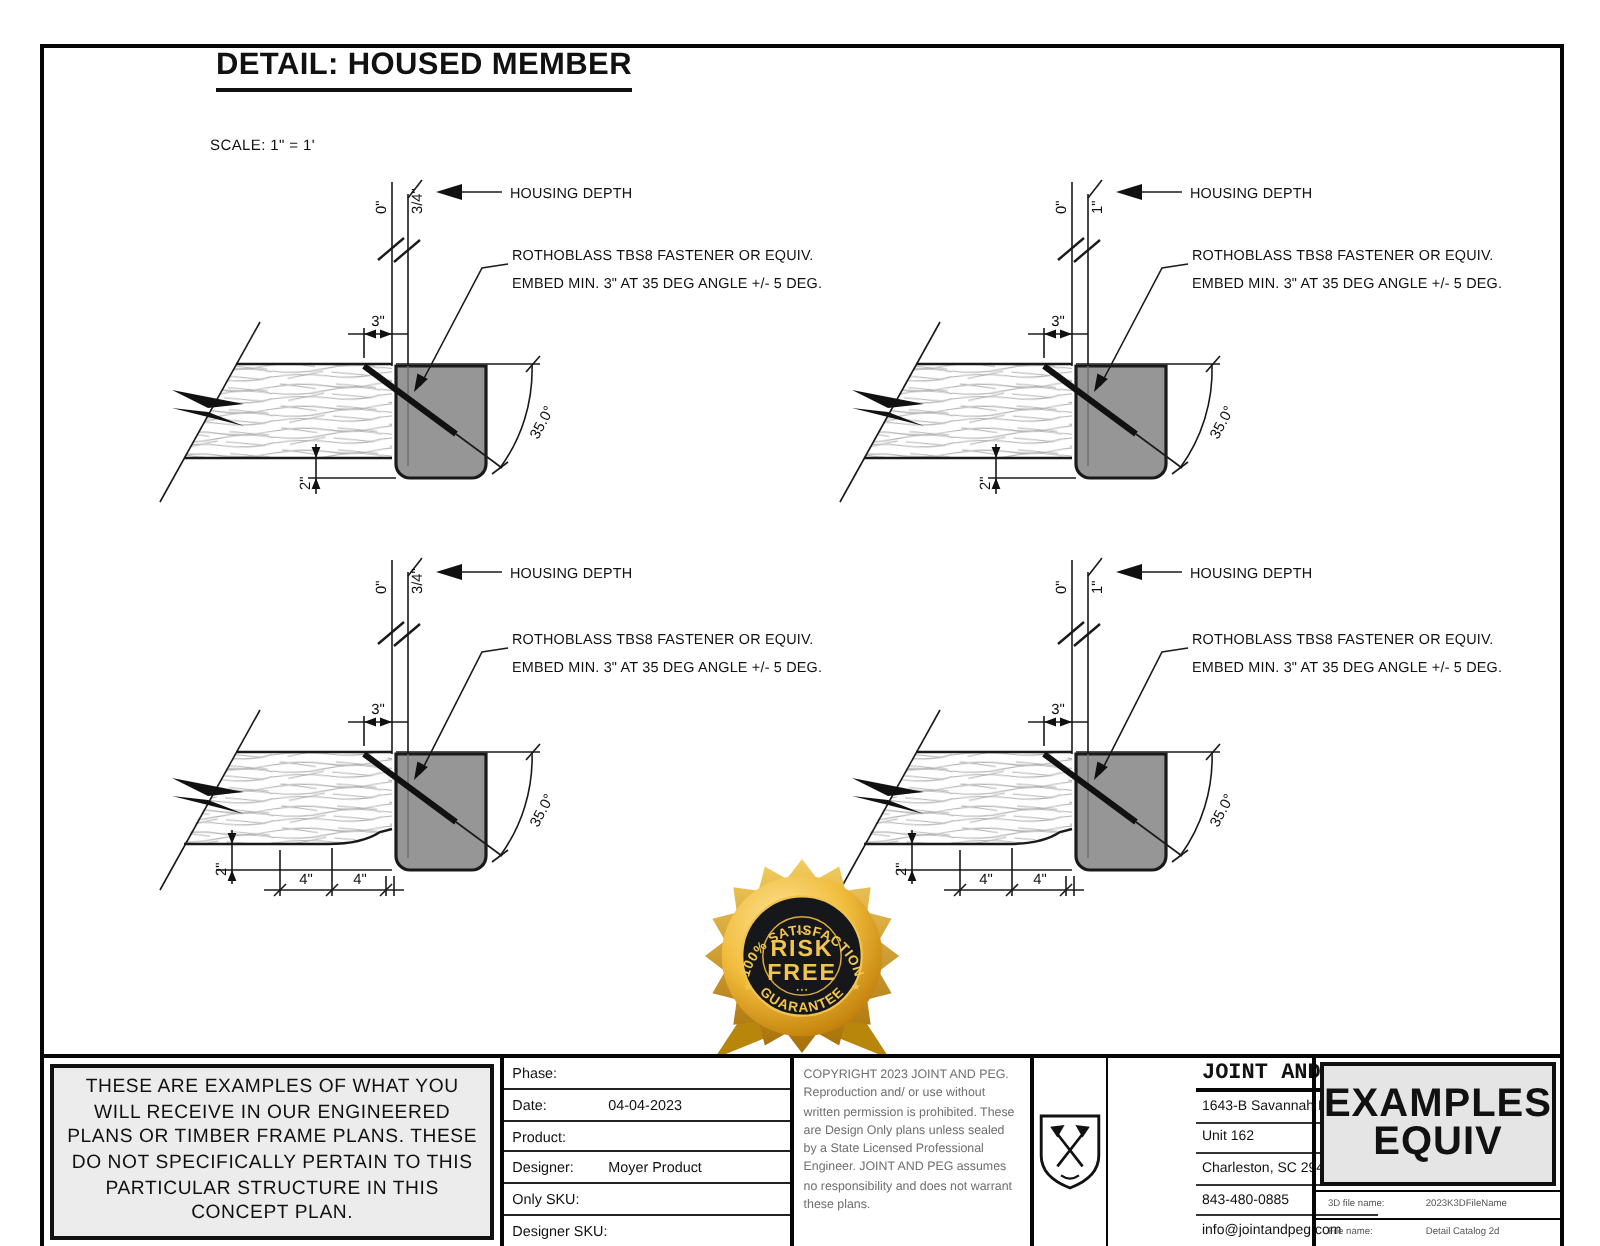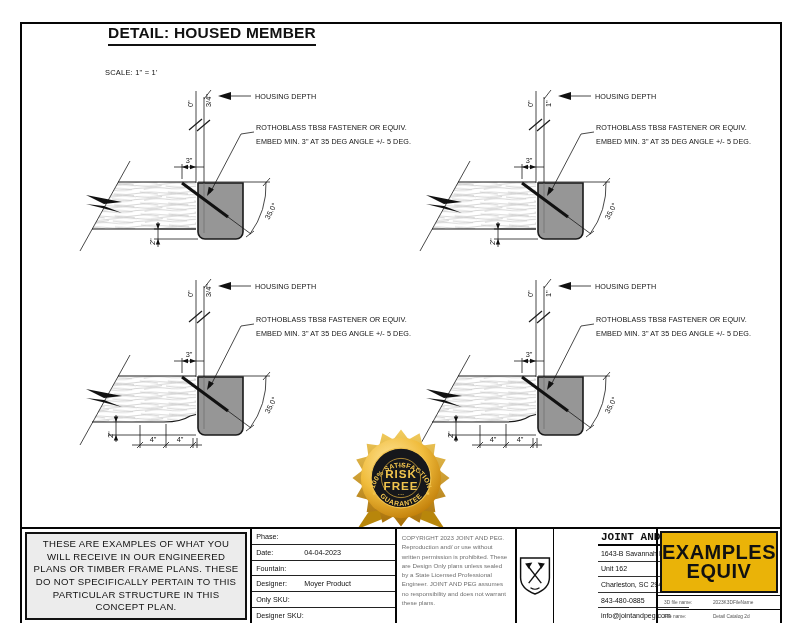--- a/index.html
+++ b/index.html
@@ -24,21 +24,21 @@
   .frow .lbl{padding-left:4px;}
   .frow .val{position:absolute;left:52px;}
   .copy{width:122px;border-left:2px solid #050505;font-size:6.2px;color:#6f6f6f;line-height:1.5;padding:4px 5px;}
   .company{width:141px;border-left:2px solid #050505;display:flex;}
   .logo-cell{width:42px;border-right:1.5px solid #050505;display:flex;align-items:center;justify-content:center;}
   .info{flex:1;display:flex;flex-direction:column;margin-left:44px;}
   .cname{font-family:"Liberation Mono",monospace;font-weight:bold;font-size:11px;letter-spacing:0;padding:2px 2px 1px 3px;border-bottom:2.5px solid #050505;white-space:nowrap;}
   .irow{flex:1;font-size:7px;display:flex;align-items:center;padding-left:3px;border-bottom:1px solid #333;white-space:nowrap;}
   .irow:last-child{border-bottom:none;}
   .stamp-cell{flex:1;border-left:2px solid #050505;display:flex;flex-direction:column;}
-  .stamp-box{flex:1;margin:2px;border:2px solid #111;background:#eab308;display:flex;flex-direction:column;align-items:center;justify-content:center;font-weight:bold;font-size:20px;line-height:.95;letter-spacing:.5px;}
+  .stamp-box{flex:1;margin:2px;border:2px solid #111;background:#e5e5e5;display:flex;flex-direction:column;align-items:center;justify-content:center;font-weight:bold;font-size:20px;line-height:.95;letter-spacing:.5px;}
   .filerow{height:13px;border-top:1.5px solid #050505;position:relative;font-size:4.8px;color:#555;display:flex;align-items:center;}
   .filerow .lbl{padding-left:6px;}
   .filerow .val{position:absolute;left:45%;}
 </style>
 </head>
 <body>
 
 <svg width="0" height="0" style="position:absolute" aria-hidden="true">
   <defs>
     <pattern id="wood" width="54" height="11" patternUnits="userSpaceOnUse" patternTransform="rotate(-2)">
@@ -290,21 +290,21 @@
   <div class="cell fields">
     <div class="frow">
       <span class="lbl">Phase:</span>
       <span class="val"></span>
     </div>
     <div class="frow">
       <span class="lbl">Date:</span>
       <span class="val">04-04-2023</span>
     </div>
     <div class="frow">
-      <span class="lbl">Fountain:</span>
+      <span class="lbl">Product:</span>
       <span class="val"></span>
     </div>
     <div class="frow">
       <span class="lbl">Designer:</span>
       <span class="val">Moyer Product</span>
     </div>
     <div class="frow">
       <span class="lbl">Only SKU:</span>
       <span class="val"></span>
     </div>

